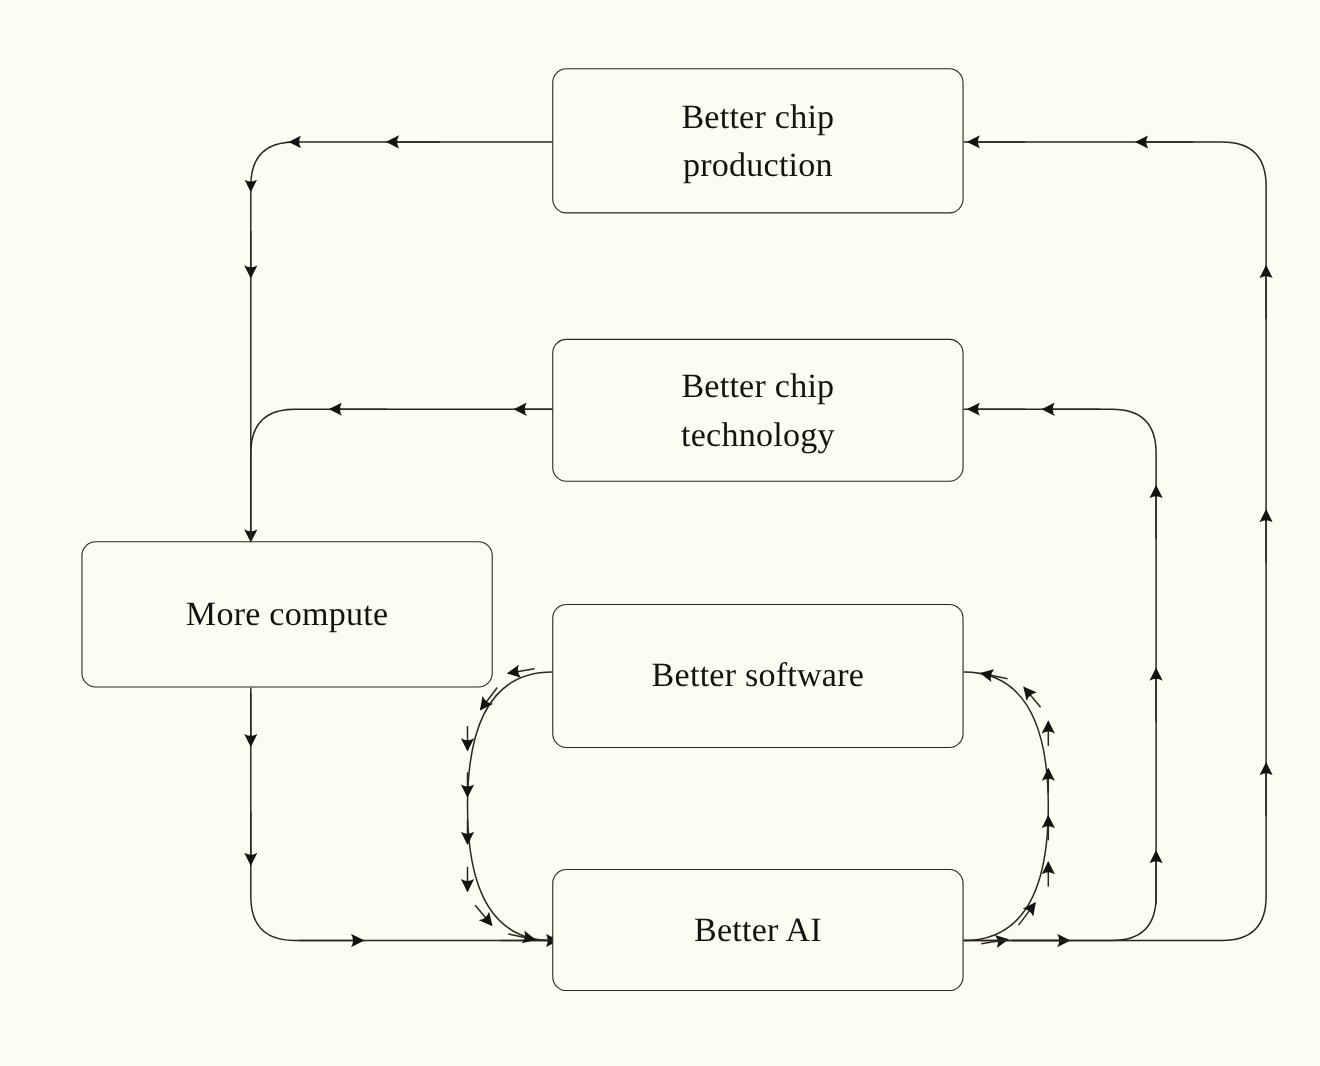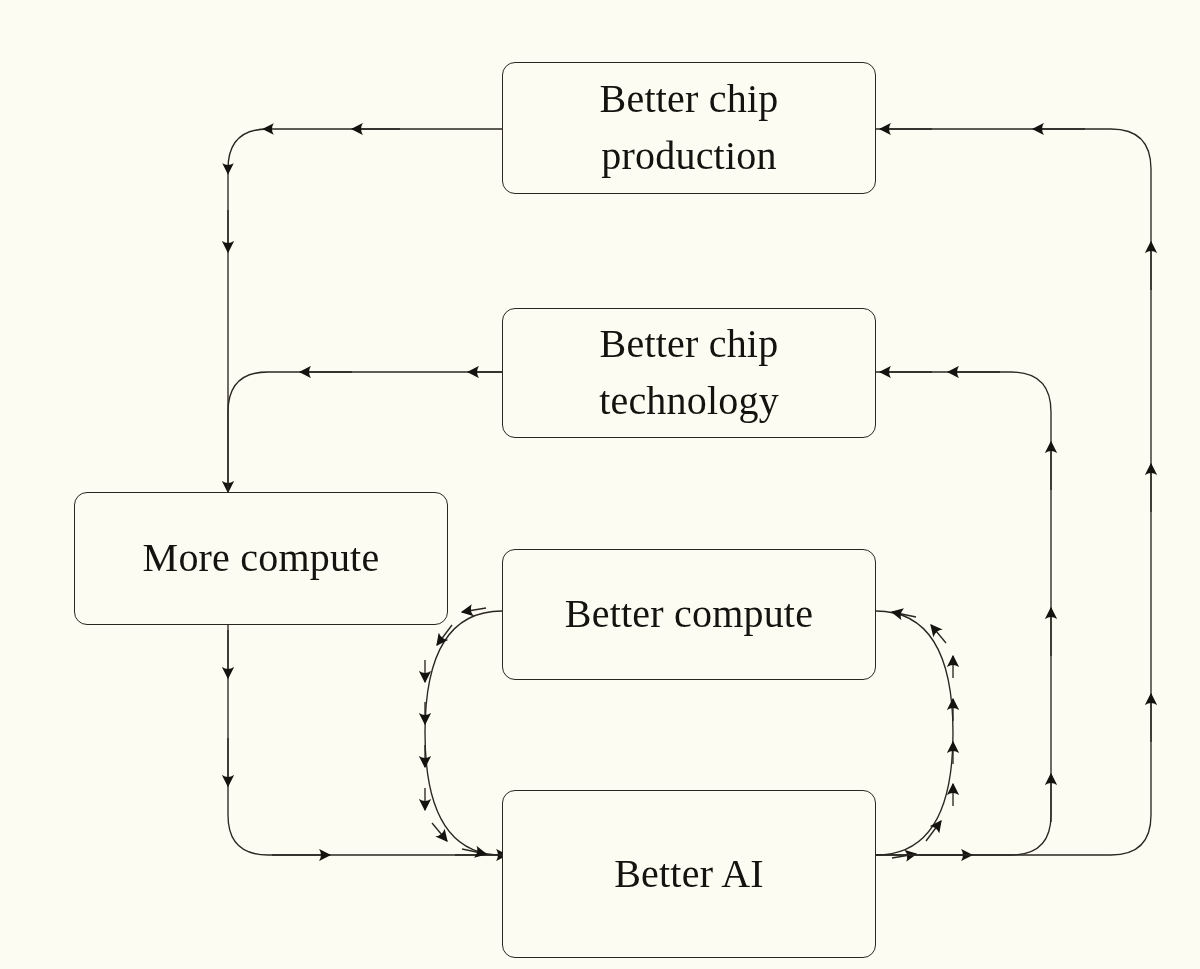--- a/index.html
+++ b/index.html
@@ -32,21 +32,21 @@
     border: 1.3px solid #2a2722;
     border-radius: 13px;
     display: flex;
     align-items: center;
     justify-content: center;
     text-align: center;
     color: #15130f;
     z-index: 5;
   }
   .node-label {
-    font-size: 40px;
+    font-size: 31px;
     line-height: 1.42;
     letter-spacing: 0.2px;
     padding: 0 12px;
     white-space: pre-line;
   }
 </style>
 </head>
 <body style="background: rgb(253, 252, 243);">
 
 <div id="canvas" style="background: rgb(253, 252, 243);">
@@ -123,20 +123,20 @@
   <div class="node" style="left: 502px; top: 308px; width: 374px; height: 130px; border-color: rgb(42, 39, 34); background: rgb(253, 252, 243); color: rgb(21, 19, 15);">
     <span class="node-label">Better chip
 technology</span>
   </div>
 
   <div class="node" style="left: 42px; top: 492px; width: 374px; height: 133px; border-color: rgb(42, 39, 34); background: rgb(253, 252, 243); color: rgb(21, 19, 15); margin-left: 32px;">
     <span class="node-label">More compute</span>
   </div>
 
   <div class="node" style="left: 502px; top: 549px; width: 374px; height: 131px; border-color: rgb(42, 39, 34); background: rgb(253, 252, 243); color: rgb(21, 19, 15);">
-    <span class="node-label">Better compute</span>
+    <span class="node-label">Better software</span>
   </div>
 
-  <div class="node" style="left: 502px; top: 790px; width: 374px; height: 168px; border-color: rgb(42, 39, 34); background: rgb(253, 252, 243); color: rgb(21, 19, 15);">
+  <div class="node" style="left: 502px; top: 790px; width: 374px; height: 111px; border-color: rgb(42, 39, 34); background: rgb(253, 252, 243); color: rgb(21, 19, 15);">
     <span class="node-label">Better AI</span>
   </div>
 
 </div>
 
 </body></html>

